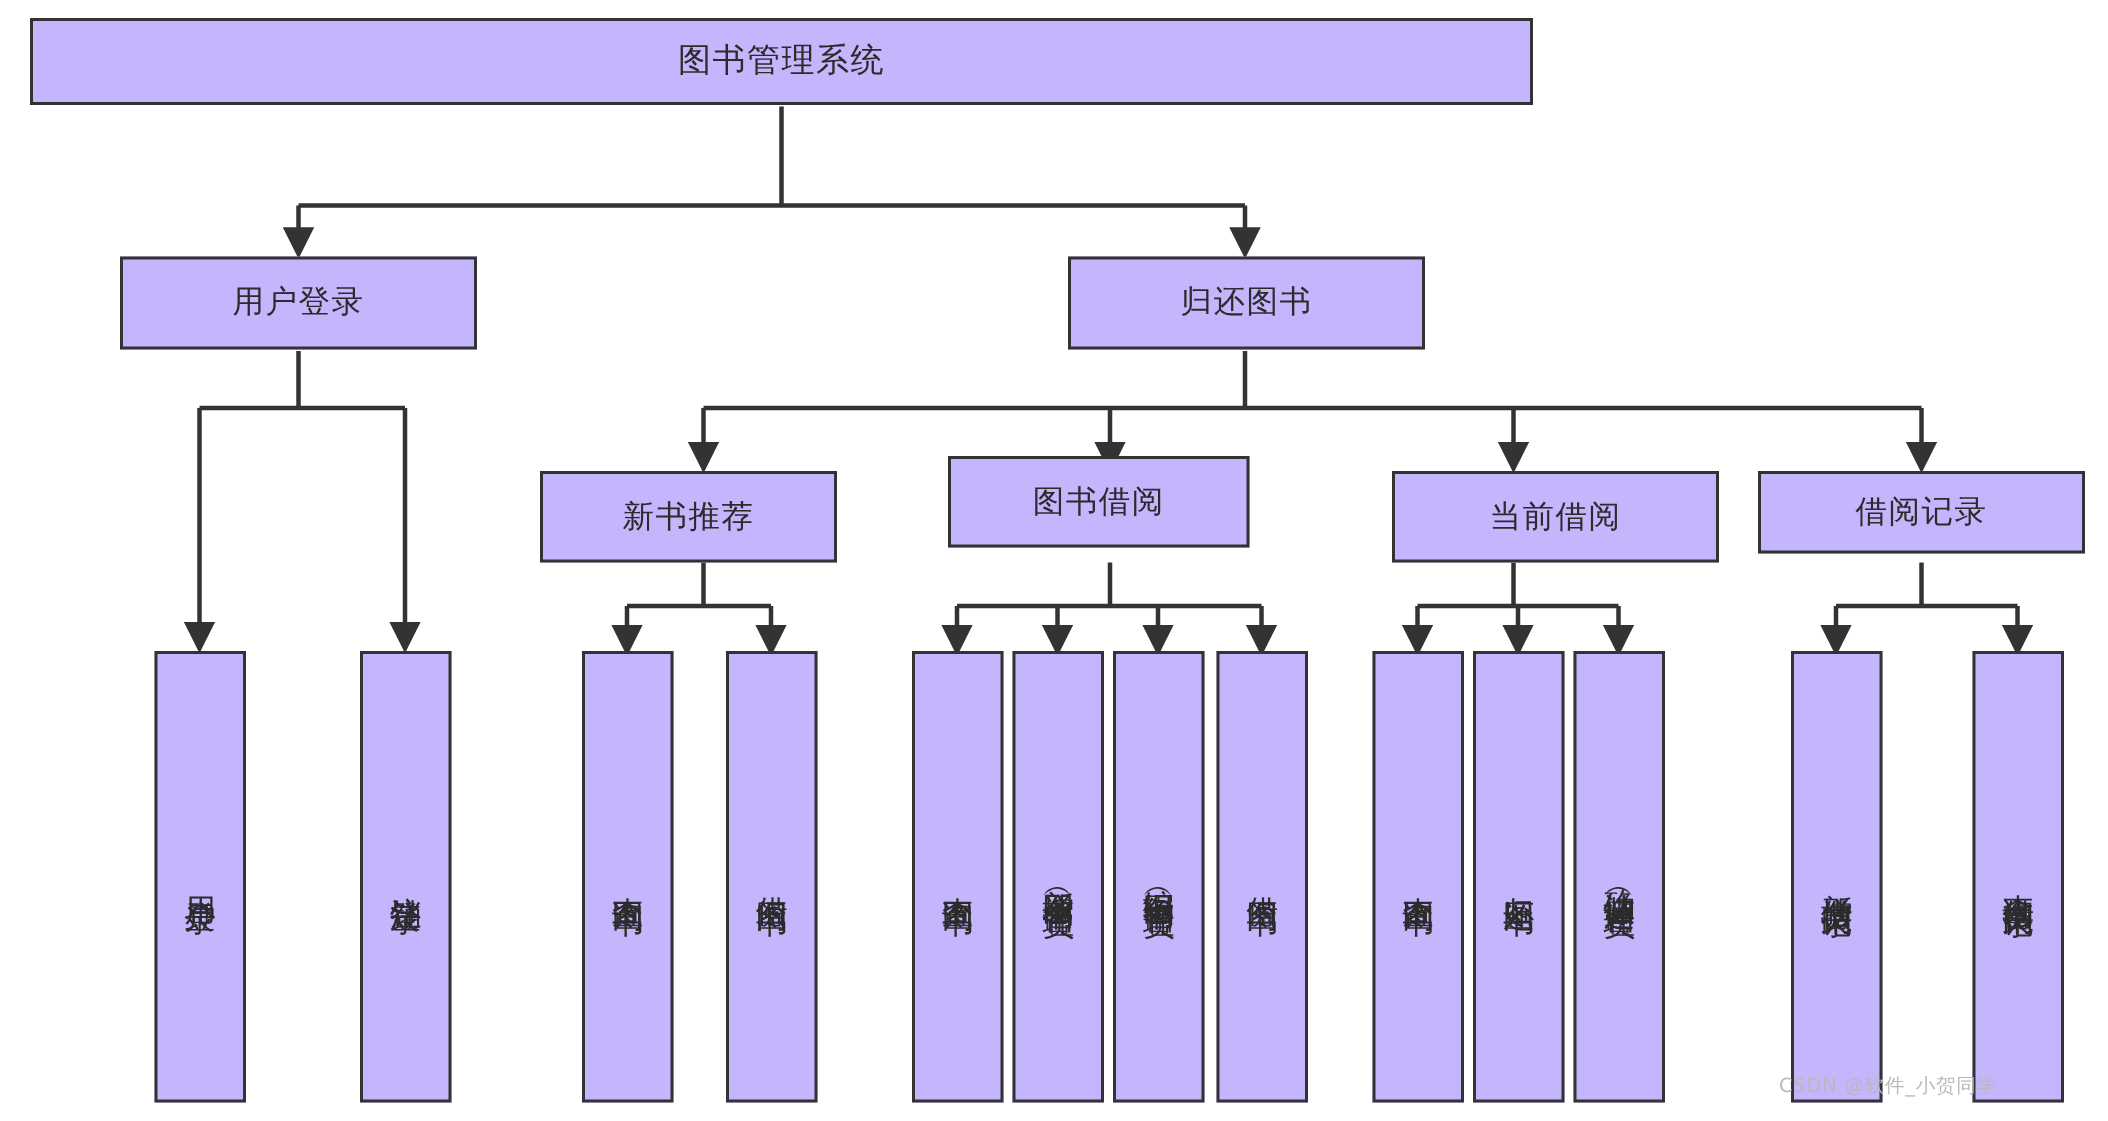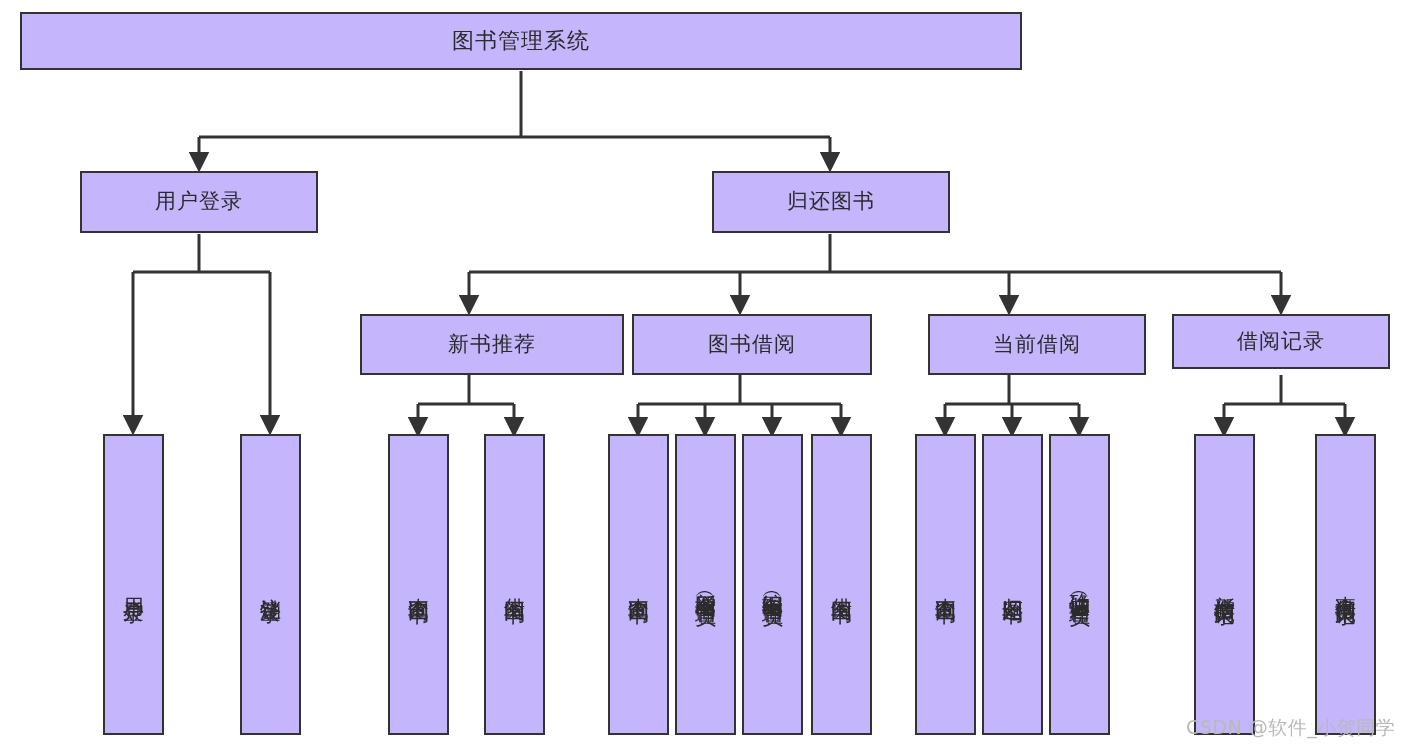--- a/index.html
+++ b/index.html
@@ -67,21 +67,21 @@
     writing-mode: vertical-rl;
     text-orientation: upright;
     display: block;
     max-height: 100%;
   }
 
   .watermark {
     position: absolute;
     left: 1186px;
     top: 715px;
-    font-size: 19px;
+    font-size: 13px;
     color: #b9b9b9;
     white-space: nowrap;
     letter-spacing: 0.5px;
   }
 </style>
 </head>
 <body>
 
 <div id="diagram-canvas">
 
@@ -139,24 +139,24 @@
     <span class="label">图书管理系统</span>
   </div>
 
   <div class="node horizontal" style="left:80px; top:171px; width:238px; height:62px;">
     <span class="label">用户登录</span>
   </div>
   <div class="node horizontal" style="left:712px; top:171px; width:238px; height:62px;">
     <span class="label">归还图书</span>
   </div>
 
-  <div class="node horizontal" style="left:360px; top:314px; width:264px; height:61px;text-align:center;">
+  <div class="node horizontal" style="left:360px; top:314px; width:198px; height:61px;text-align:center;">
     <span class="label">新书推荐</span>
   </div>
-  <div class="node horizontal" style="left:632px; top:314px; width:240px; height:61px;">
+  <div class="node horizontal" style="left:632px; top:304px; width:201px; height:61px;">
     <span class="label">图书借阅</span>
   </div>
   <div class="node horizontal" style="left:900px; top:314px; width:218px; height:61px;margin-left:28px;">
     <span class="label">当前借阅</span>
   </div>
   <div class="node horizontal" style="left:1172px; top:314px; width:218px; height:55px;">
     <span class="label">借阅记录</span>
   </div>
 
   <div class="node vertical" style="left:103px; top:434px; width:61px; height:301px;">

